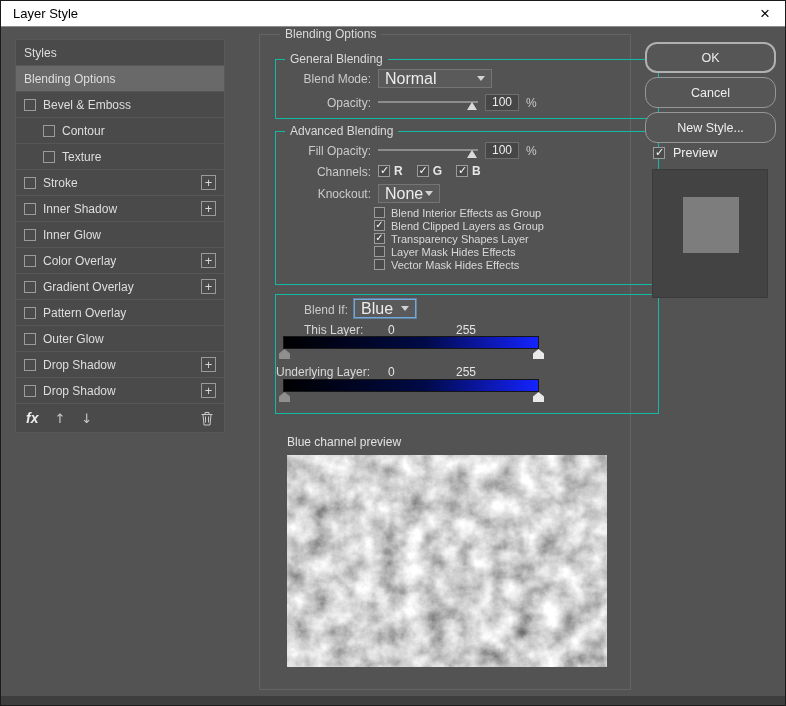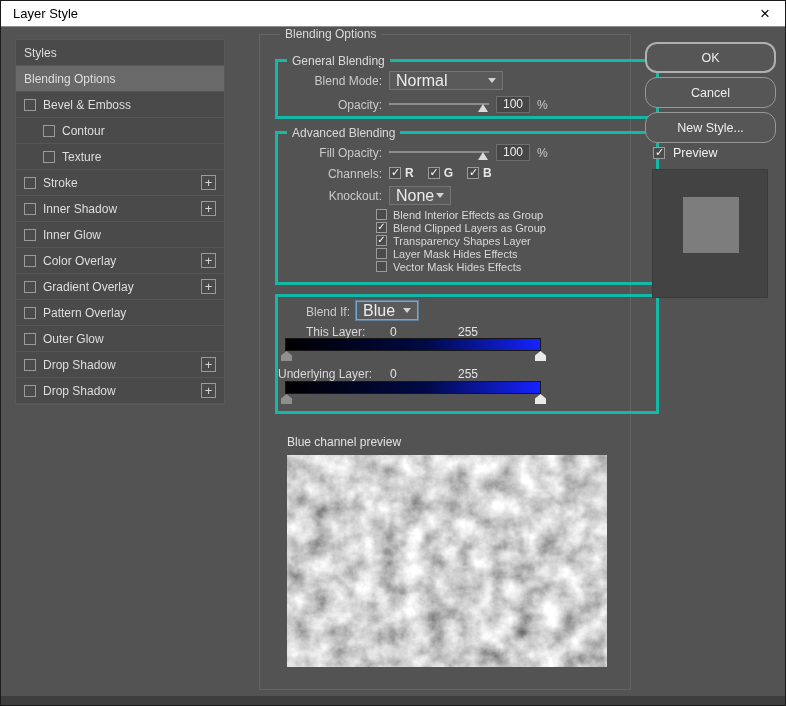--- a/index.html
+++ b/index.html
@@ -24,27 +24,27 @@
   .trash { margin-left:auto; display:flex; }
 
   
   .cb { position:relative; width:12px; height:12px; border:1px solid #9b9b9b; background:#4b4b4b; display:inline-block; flex:none; }
   .cb.checked::after { content:"✓"; position:absolute; left:-1px; top:-2px; width:13px; text-align:center; color:#ffffff; font-size:11px; font-weight:bold; font-family:"DejaVu Sans",sans-serif; }
 
   
   .panel { position:absolute; left:258px; top:33px; width:372px; height:656px; border:1px solid #646464; }
   .legend { position:absolute; top:-8px; background:#535353; padding:0 5px; font-size:12px; color:#dadada; white-space:nowrap; }
   .panel-legend { left:20px; }
-  .group { position:absolute; left:15px; width:384px; border:3px solid #14b8a6;text-decoration:underline; }
+  .group { position:absolute; left:15px; width:384px; border:1px solid #14b8a6;text-decoration:underline; }
   .group .legend { left:9px; }
   .g-general { top:24px; height:60px; }
   .g-adv { top:96px; height:154px; }
   .g-bif { top:259px; height:120px; }
 
-  .row { position:absolute; left:18px; display:flex; align-items:center; gap:7px; }
+  .row { position:absolute; left:9px; display:flex; align-items:center; gap:7px; }
   .lbl { width:86px; text-align:right; color:#cacaca; font-size:12px; white-space:nowrap; }
 
   .dd { height:19px; background:#5a5a5a; border:1px solid #747474; display:inline-flex; align-items:center; justify-content:space-between; padding:0 6px; color:#ececec; font-size:16px; cursor:default; }
   .dd-bm { width:114px; }
   .dd-ko { width:62px; }
   .dd-bif { width:62px; box-shadow:0 0 0 1px rgba(110,168,220,.55); }
   .arrow { width:0; height:0; border-left:4px solid transparent; border-right:4px solid transparent; border-top:5px solid #d2d2d2; }
 
   .slider { position:relative; width:100px; height:15px; }
   .track { position:absolute; left:0; right:0; top:6px; height:2px; background:#8d8d8d; }
@@ -157,20 +157,30 @@
           <span class="cb"></span>
           <span class="sb-label">Drop Shadow</span>
           <span class="plus-btn">+</span>
         </div>
         <div class="sb-item">
           <span class="cb"></span>
           <span class="sb-label">Drop Shadow</span>
           <span class="plus-btn">+</span>
         </div>
       </div>
+    <div class="sb-footer">
+      <span class="fx">fx</span>
+      <span class="arr">↑</span>
+      <span class="arr">↓</span>
+      <span class="trash">
+        <svg width="14" height="15" viewBox="0 0 14 15">
+          <path d="M1.5 3.5h11 M5 3.5V1.5h4v2 M3 3.5l1 10.5h6l1-10.5 M5.5 5.5v6 M8.5 5.5v6" stroke="#c9c9c9" stroke-width="1" fill="none"></path>
+        </svg>
+      </span>
+    </div>
   </div>
 
   <div class="panel">
     <span class="legend panel-legend">Blending Options</span>
 
     <div class="group g-general">
       <span class="legend">General Blending</span>
       <div class="row" style="top:9px;">
         <span class="lbl">Blend Mode:</span>
         <span class="dd dd-bm">

